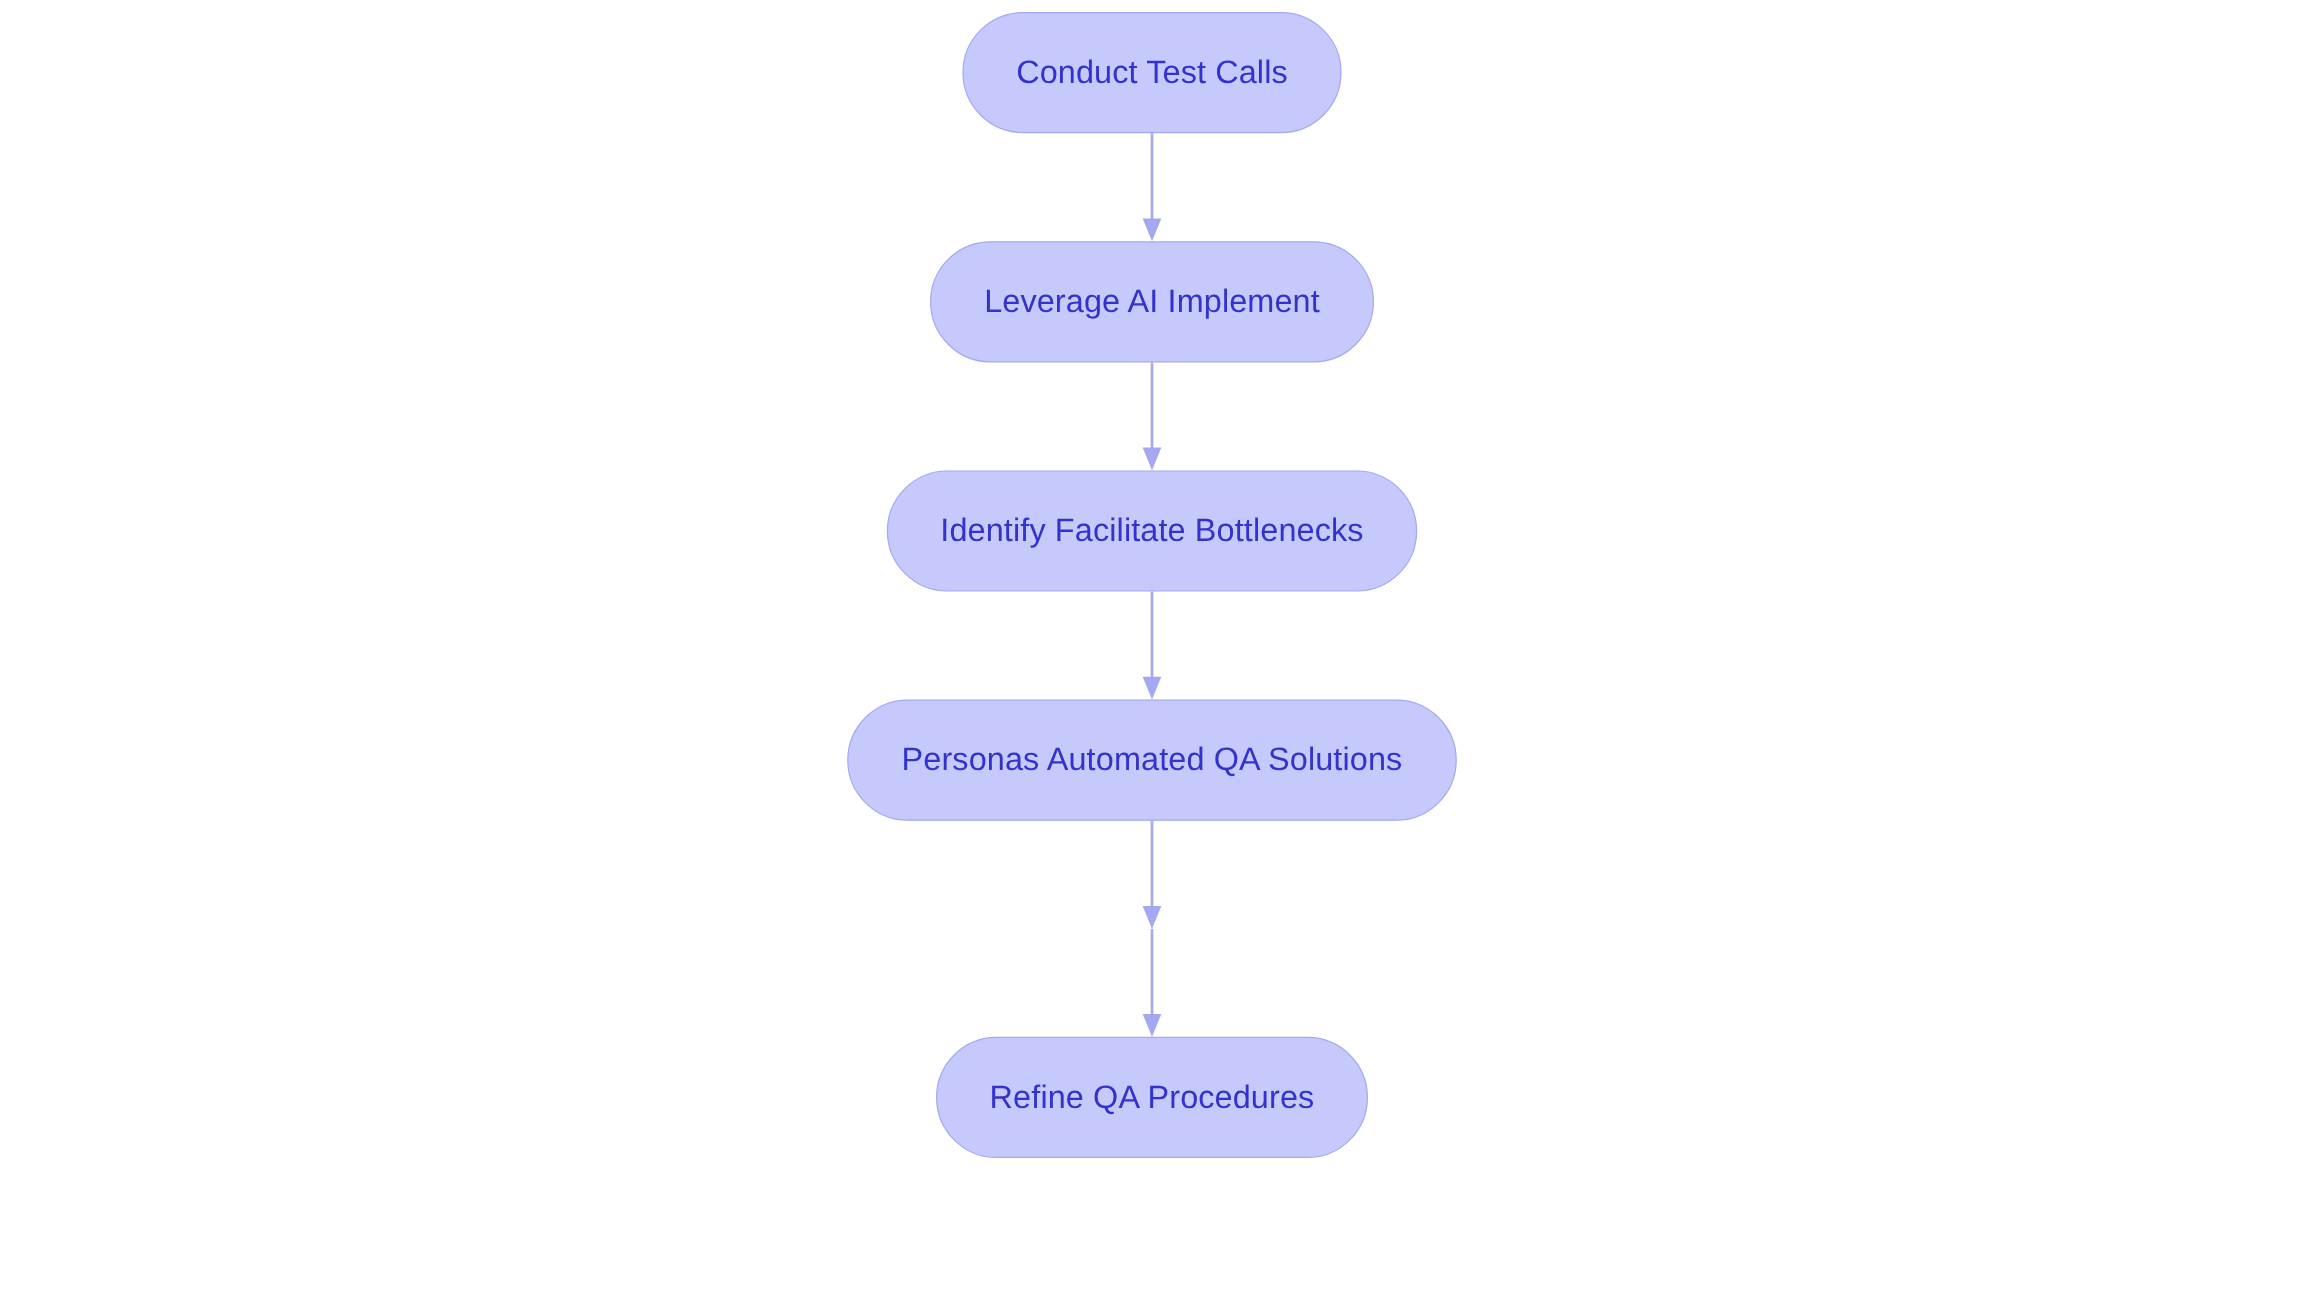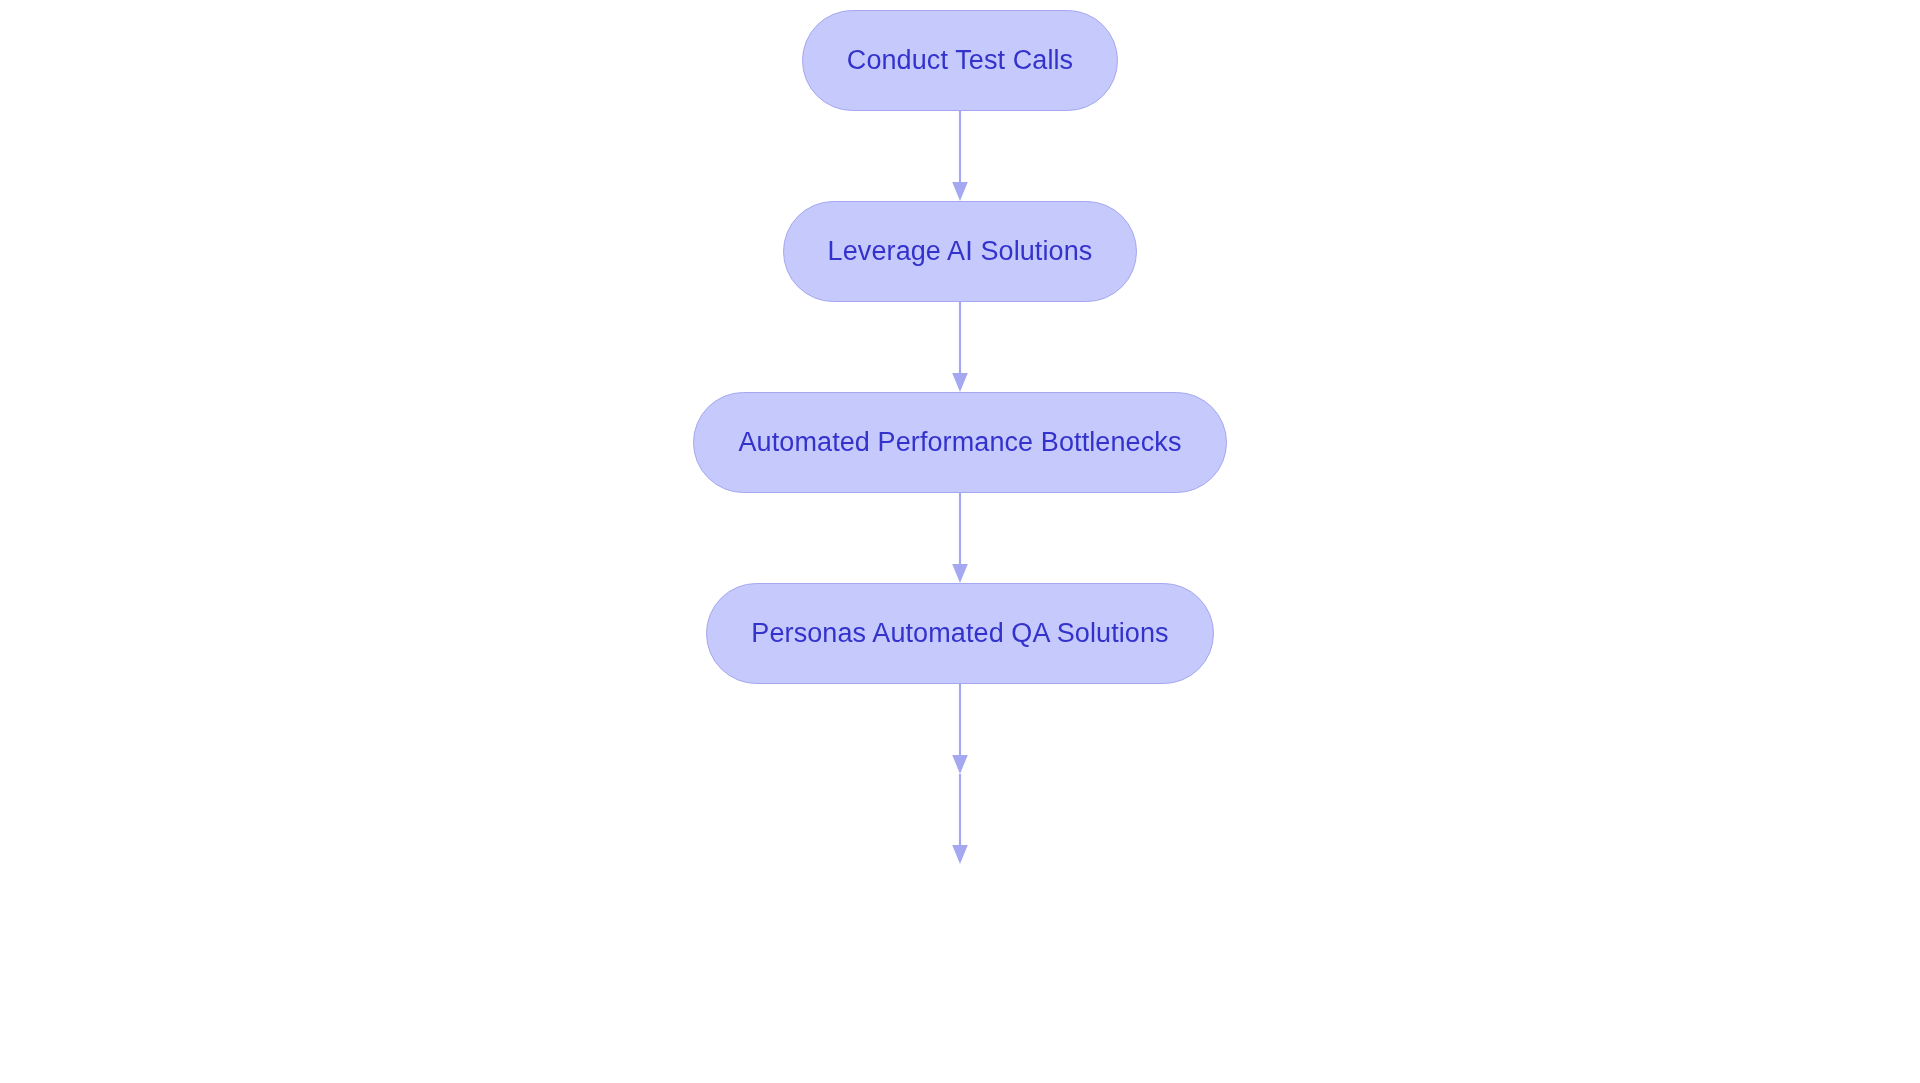--- a/index.html
+++ b/index.html
@@ -83,32 +83,32 @@
     </div>
 
     <div class="connector">
       <svg viewBox="0 0 24 90" xmlns="http://www.w3.org/2000/svg" aria-hidden="true">
         <line x1="12" y1="0" x2="12" y2="72" stroke="#a3a8f0" stroke-width="2.2"></line>
         <polygon points="12,90 4.2,71 19.8,71" fill="#a3a8f0"></polygon>
       </svg>
     </div>
 
     <div class="node">
-      <span class="node-label">Leverage AI Solutions</span>
+      <span class="node-label">Leverage AI Implement</span>
     </div>
 
     <div class="connector">
       <svg viewBox="0 0 24 90" xmlns="http://www.w3.org/2000/svg" aria-hidden="true">
         <line x1="12" y1="0" x2="12" y2="72" stroke="#a3a8f0" stroke-width="2.2"></line>
         <polygon points="12,90 4.2,71 19.8,71" fill="#a3a8f0"></polygon>
       </svg>
     </div>
 
     <div class="node">
-      <span class="node-label">Automated Performance Bottlenecks</span>
+      <span class="node-label">Identify Facilitate Bottlenecks</span>
     </div>
 
     <div class="connector">
       <svg viewBox="0 0 24 90" xmlns="http://www.w3.org/2000/svg" aria-hidden="true">
         <line x1="12" y1="0" x2="12" y2="72" stroke="#a3a8f0" stroke-width="2.2"></line>
         <polygon points="12,90 4.2,71 19.8,71" fill="#a3a8f0"></polygon>
       </svg>
     </div>
 
     <div class="node">
@@ -123,15 +123,18 @@
     </div>
 
 
     <div class="connector">
       <svg viewBox="0 0 24 90" xmlns="http://www.w3.org/2000/svg" aria-hidden="true">
         <line x1="12" y1="0" x2="12" y2="72" stroke="#a3a8f0" stroke-width="2.2"></line>
         <polygon points="12,90 4.2,71 19.8,71" fill="#a3a8f0"></polygon>
       </svg>
     </div>
 
+    <div class="node">
+      <span class="node-label">Refine QA Procedures</span>
+    </div>
 
   </div>
 </div>
 
 </body></html>

